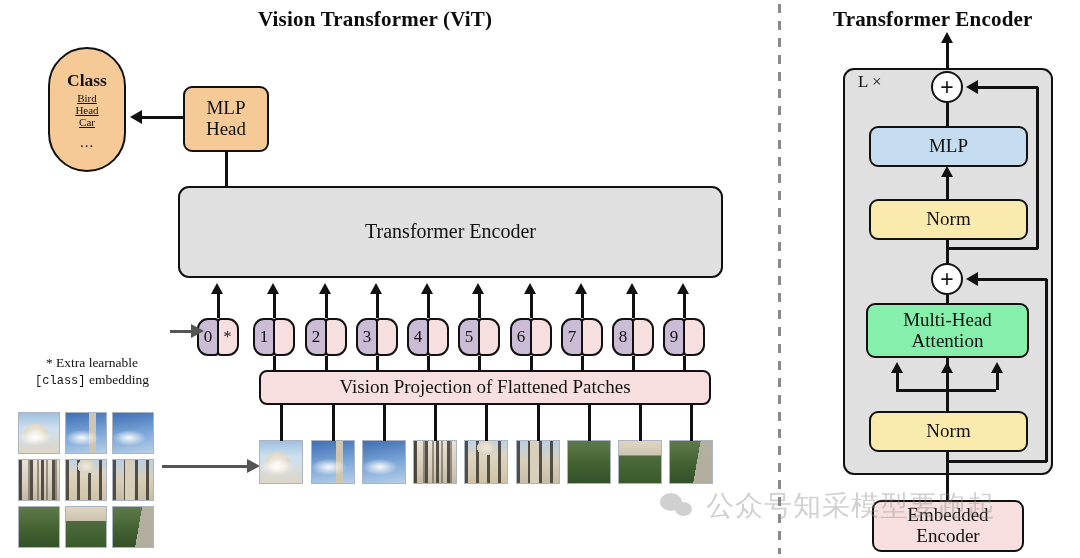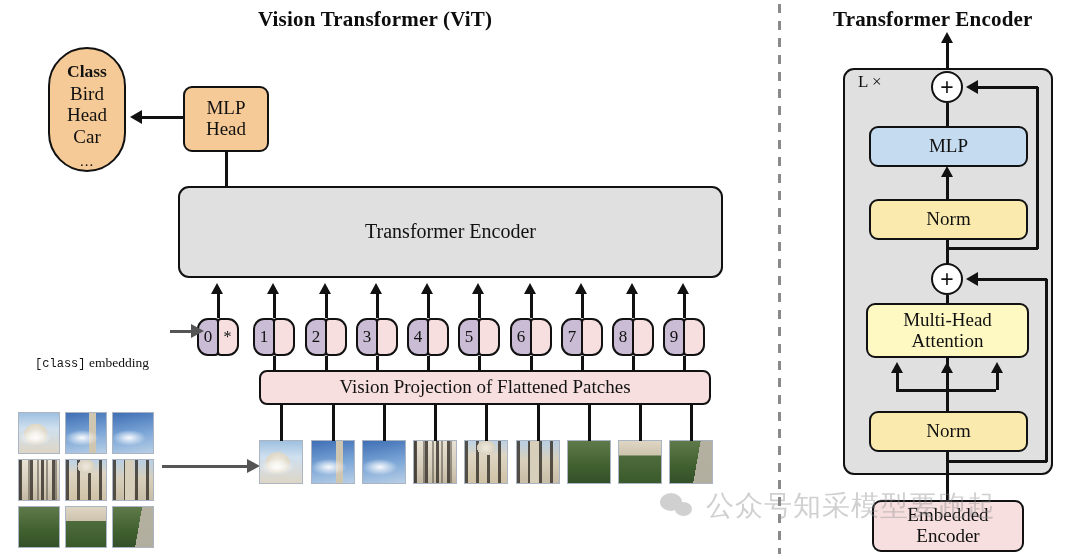--- a/index.html
+++ b/index.html
@@ -51,21 +51,21 @@
     text-align: center;
     color: #111111;
   }
 
   
   .c-tan    { background: #f6ca96; }
   .c-grey   { background: #e0e0e0; }
   .c-pink   { background: #f7dfdf; }
   .c-blue   { background: #c5dcf0; }
   .c-yellow { background: #fbeaad; }
-  .c-green  { background: #fef9c3; }
+  .c-green  { background: #86efac; }
   .c-purple { background: #c9bcd4; }
 
   
   .vline { background: #111111; width: 2.5px; }
   .hline { background: #111111; height: 2.5px; }
   .arrow-up {
     width: 0; height: 0;
     border-left: 6.5px solid transparent;
     border-right: 6.5px solid transparent;
     border-bottom: 11px solid #111111;
@@ -83,24 +83,23 @@
     border-left: 13px solid #555555;
   }
   .hline-grey { background: #555555; height: 3px; }
 
   
   #class-pill {
     left: 48px; top: 47px; width: 78px; height: 125px;
     border-radius: 39px;
     font-size: 15.5px;
     padding-top: 2px;
-    justify-content: flex-end;
   }
   #class-pill .hd { font-weight: bold; font-size: 17.5px; margin-bottom: 1px; }
-  #class-pill .ln { font-size: 19px; line-height: 1.12; }
+  #class-pill .ln { font-size: 11px; line-height: 1.12; text-decoration: underline; }
   #class-pill .dots { font-size: 15px; margin-top: 6px; letter-spacing: 1px; }
 
   
   #mlp-head {
     left: 183px; top: 86px; width: 86px; height: 66px;
     font-size: 19px;
     flex-direction: column;
   }
 
   
@@ -329,20 +328,21 @@
       </div>
       <div class="abs vline" style="left: 683px; top: 290px; height: 28px;"></div>
       <div class="abs arrow-up" style="left: 677px; top: 283px;"></div>
       <div class="abs vline" style="left: 683px; top: 356px; height: 16px;"></div>
     </div>
 
   <div class="abs hline-grey" style="left:170px; top:330px; width:22px;"></div>
   <div class="abs arrow-right-grey" style="left:191px; top:324px;"></div>
 
   <div class="abs" id="extra-label">
+    <div><span>*</span><span> Extra learnable</span></div>
     <div><span class="mono">[class]</span><span> embedding</span></div>
   </div>
 
   <div class="abs box c-pink" id="linproj">
     <span>Vision Projection of Flattened Patches</span>
   </div>
 
   <div class="abs" id="grid-img">
       <div class="patch" style="left: 0px; top: 0px; background-image: radial-gradient(60% 28% at 40% 62%, rgba(255, 255, 255, 0.95) 0%, rgba(255, 255, 255, 0) 70%), radial-gradient(46% 40% at 42% 52%, rgb(242, 239, 230) 0%, rgb(222, 215, 198) 62%, rgba(0, 0, 0, 0) 64%), linear-gradient(rgb(159, 192, 224) 0%, rgb(207, 224, 239) 38%, rgb(221, 214, 198) 100%);"></div>
       <div class="patch" style="left: 47px; top: 0px; background-image: radial-gradient(60% 28% at 40% 62%, rgba(255, 255, 255, 0.95) 0%, rgba(255, 255, 255, 0) 70%), linear-gradient(90deg, rgba(0, 0, 0, 0) 0px, rgba(0, 0, 0, 0) 58%, rgb(207, 198, 178) 58%, rgb(207, 198, 178) 74%, rgba(0, 0, 0, 0) 74%), linear-gradient(170deg, rgb(63, 111, 181) 0%, rgb(126, 168, 216) 55%, rgb(185, 207, 230) 100%);"></div>

